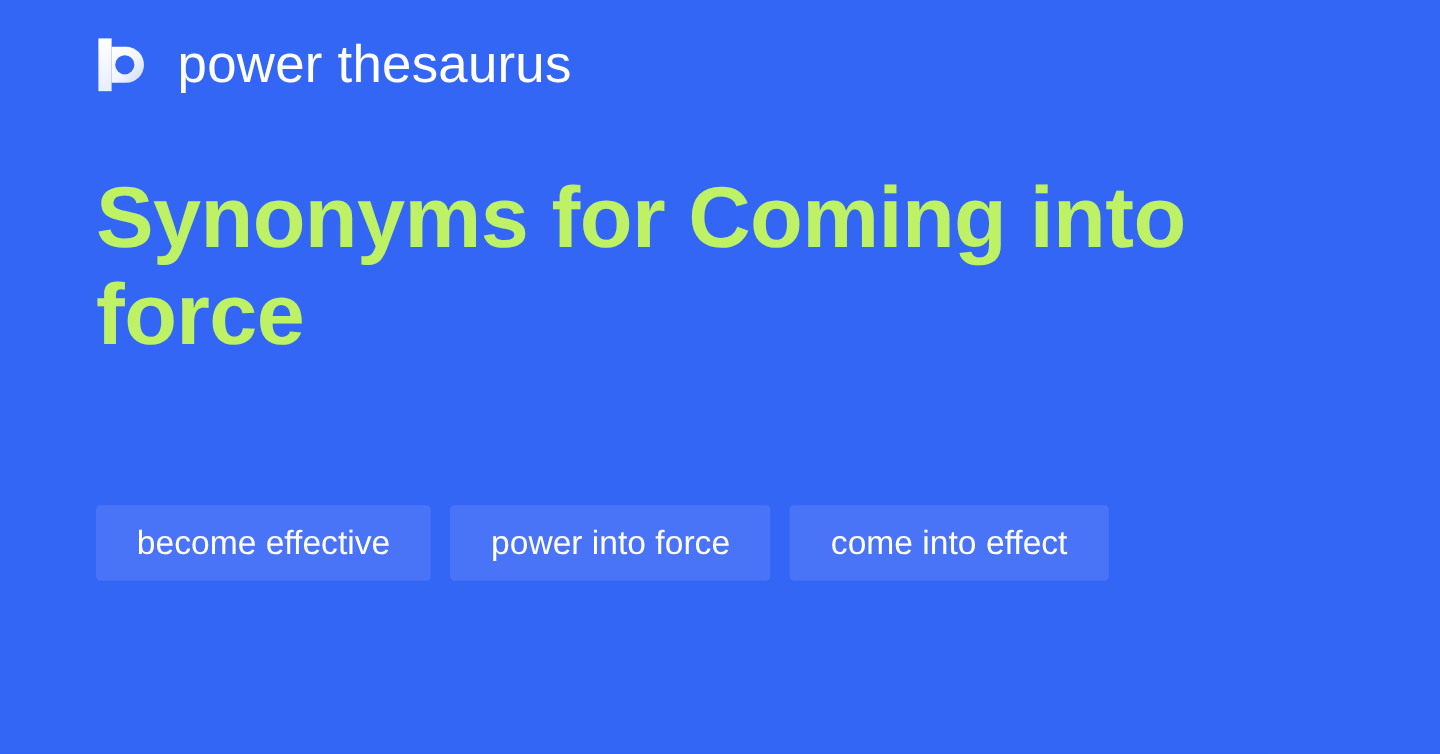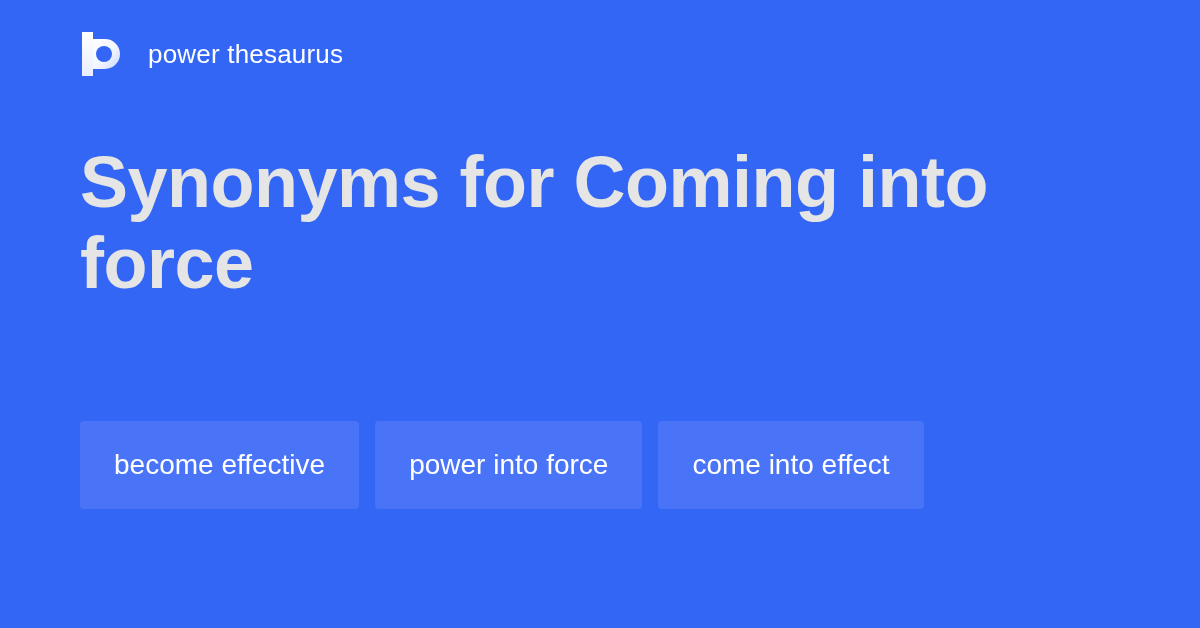--- a/index.html
+++ b/index.html
@@ -35,34 +35,34 @@
 
   .brand-logo {
     width: 48px;
     height: 48px;
     display: block;
     flex: 0 0 auto;
   }
 
   .brand-name {
     color: #ffffff;
-    font-size: 26px;
+    font-size: 44px;
     font-weight: 400;
     letter-spacing: 0.2px;
     line-height: 1;
     white-space: nowrap;
   }
 
   
   .headline {
     position: absolute;
     left: 80px;
     top: 142px;
     width: 1060px;
-    color: #e5e5e5;
+    color: #bef264;
     font-size: 72px;
     font-weight: 700;
     line-height: 1.12;
     letter-spacing: -0.5px;
   }
 
   
   .chips {
     position: absolute;
     left: 80px;
@@ -70,21 +70,21 @@
     width: 1060px;
     display: flex;
     flex-wrap: wrap;
     gap: 16px;
     align-content: flex-start;
   }
 
   .chip {
     background: #4a74f7;
     border-radius: 4px;
-    height: 88px;
+    height: 63px;
     padding: 0 34px;
     display: flex;
     align-items: center;
     justify-content: center;
     color: #ffffff;
     font-size: 28px;
     font-weight: 400;
     line-height: 1;
     white-space: nowrap;
     cursor: pointer;

